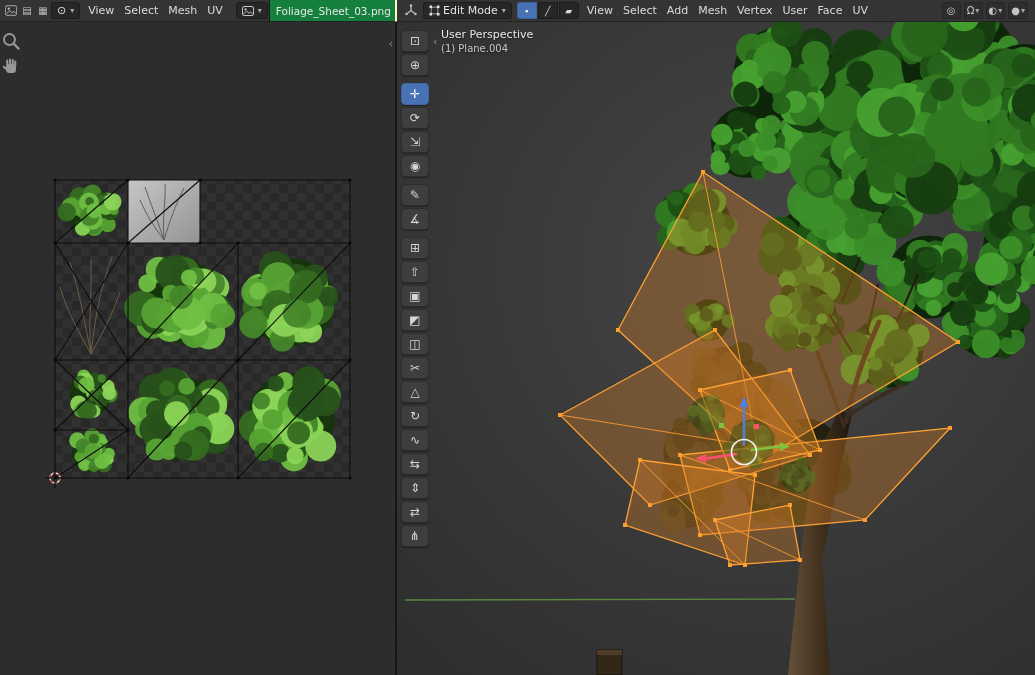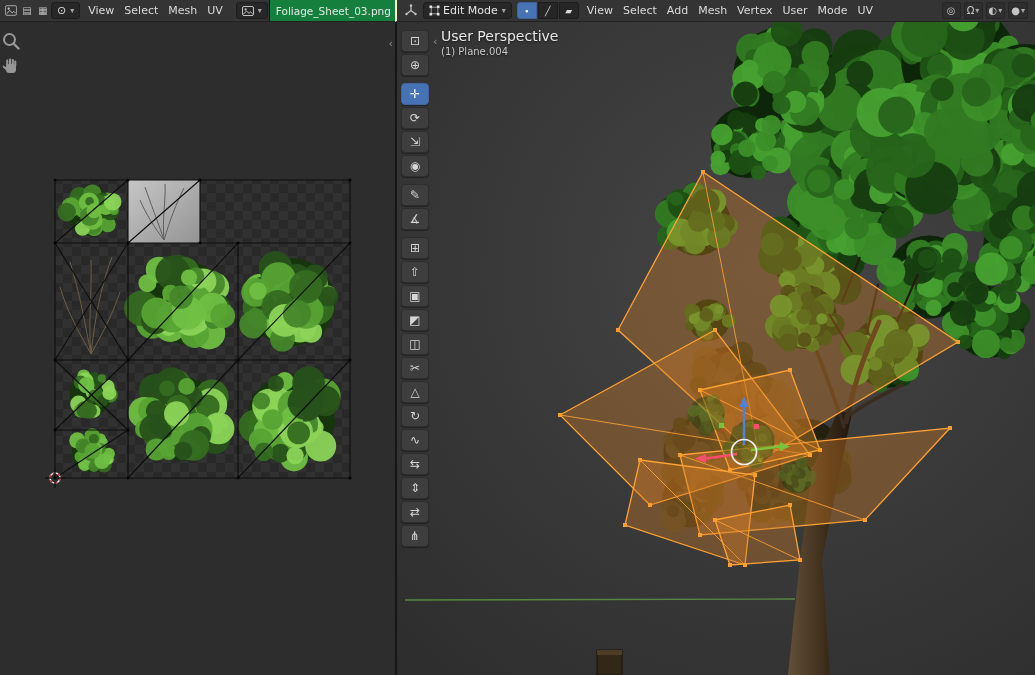--- a/index.html
+++ b/index.html
@@ -34,21 +34,21 @@
   .vp-canvas{position:absolute;left:395px;top:22px;width:640px;height:653px;border-left:2px solid #161616;
              background:radial-gradient(circle at 58% 38%, #464646 0%, #3a3a3a 45%, #2d2d2d 100%)}
   .uv-canvas svg,.vp-canvas svg{position:absolute;left:0;top:0}
 
   .toolbar{position:absolute;left:4px;top:8px;width:30px;display:flex;flex-direction:column;z-index:5}
   .tool-group{display:flex;flex-direction:column;gap:2px;margin-bottom:7px}
   .tool-btn{width:28px;height:22px;background:#3e3e3e;border:1px solid #2d2d2d;border-radius:4px;display:flex;align-items:center;justify-content:center;color:#d6d6d6;font-size:12px;box-shadow:0 1px 1px rgba(0,0,0,.35);cursor:default}
   .tool-btn.active{background:#4772b3;border-color:#4066a0;color:#fff}
 
   .vp-overlay{position:absolute;left:44px;top:6px;z-index:4;text-shadow:0 1px 2px rgba(0,0,0,.6);pointer-events:none}
-  .ov1{font-size:14px;color:#e8e8e8}
+  .ov1{font-size:11px;color:#e8e8e8}
   .ov2{font-size:10px;color:#c9c9c9;margin-top:2px}
 
   .nav-gizmo{position:absolute;right:10px;opacity:.8;z-index:4}
   .collapse{position:absolute;color:#909090;font-size:11px;z-index:4;line-height:1}
 </style>
 </head>
 <body>
 
 <div id="app">
 
@@ -117,21 +117,21 @@
         <div class="selmode">╱</div>
         <div class="selmode">▰</div>
       </div>
     <div class="menus" id="vp-menus">
         <div class="menu-item">View</div>
         <div class="menu-item">Select</div>
         <div class="menu-item">Add</div>
         <div class="menu-item">Mesh</div>
         <div class="menu-item">Vertex</div>
         <div class="menu-item">User</div>
-        <div class="menu-item">Mode</div>
+        <div class="menu-item">Face</div>
         <div class="menu-item">UV</div>
       </div>
     <div class="right-icons" id="vp-right-icons">
         <div class="icon-btn hdr-ic">
           <span>◎</span>
         </div>
         <div class="icon-btn hdr-ic">
           <span>Ω</span>
           <span class="chev">▾</span>
         </div>

